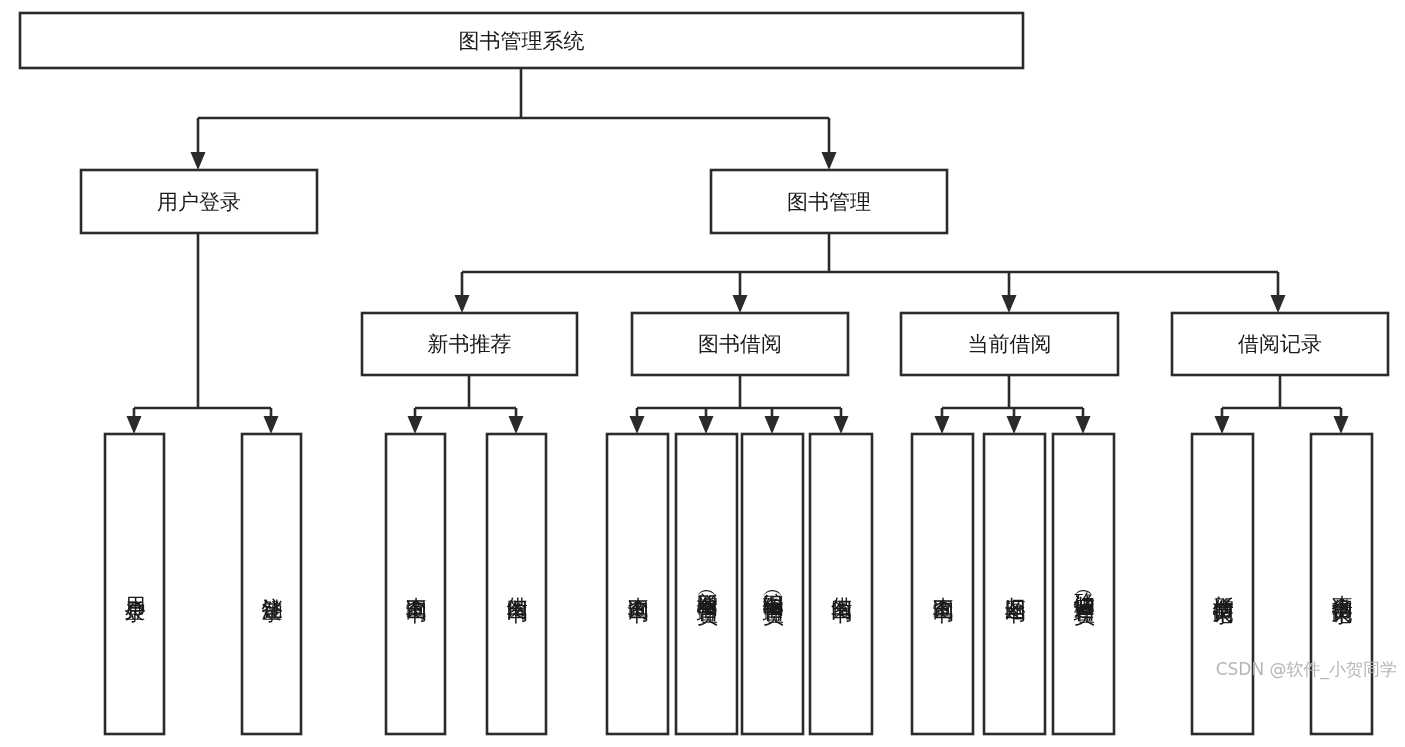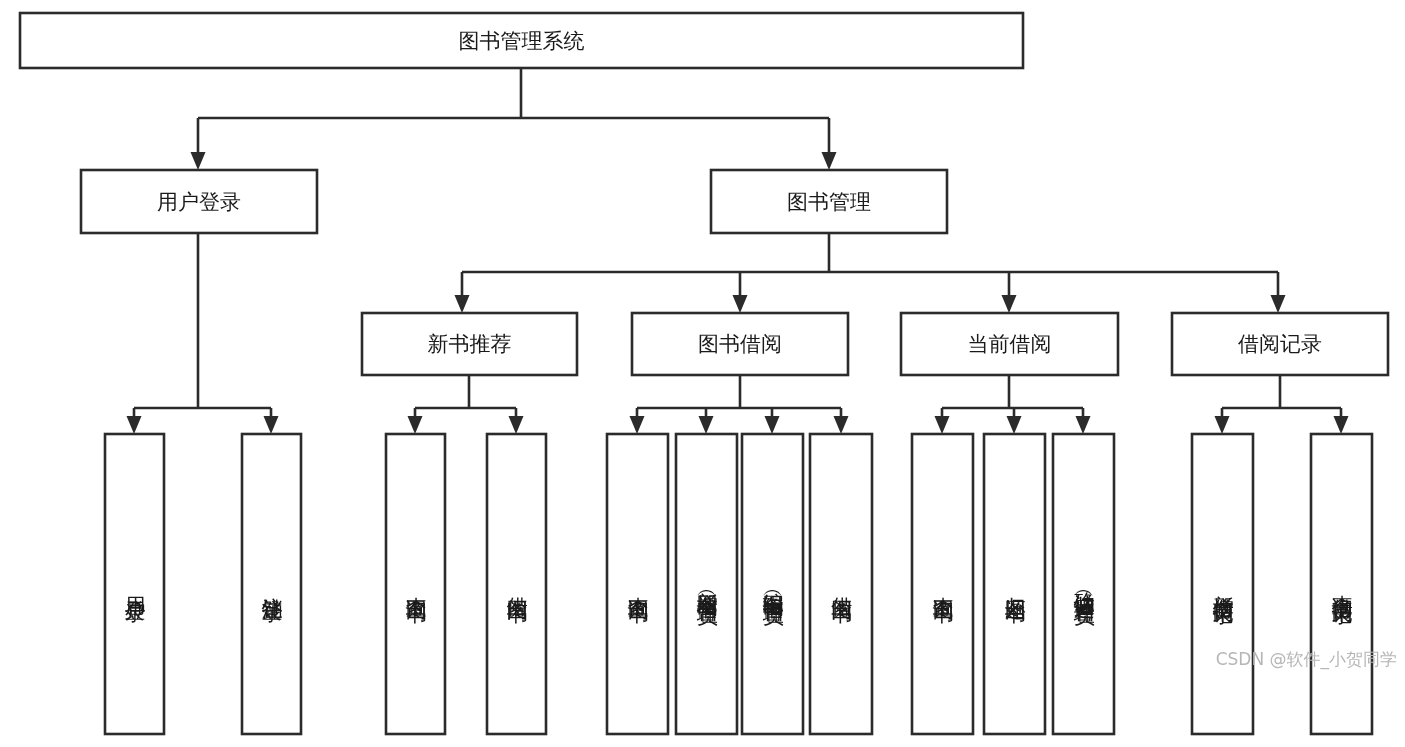--- a/index.html
+++ b/index.html
@@ -62,21 +62,21 @@
     line-height: 1.12;
     color: #1a1a1a;
     letter-spacing: 2px;
     white-space: nowrap;
     pointer-events: none;
     user-select: none;
   }
   #watermark {
     position: absolute;
     right: 8px;
-    bottom: 16px;
+    bottom: 6px;
     font-family: "DejaVu Sans", "Liberation Sans", sans-serif;
     font-size: 17px;
     color: #b6b6b6;
     white-space: nowrap;
     user-select: none;
   }
 </style>
 </head>
 <body>
 

